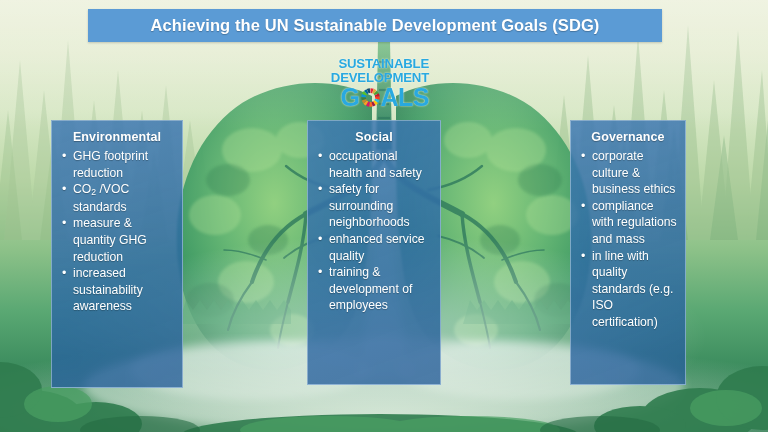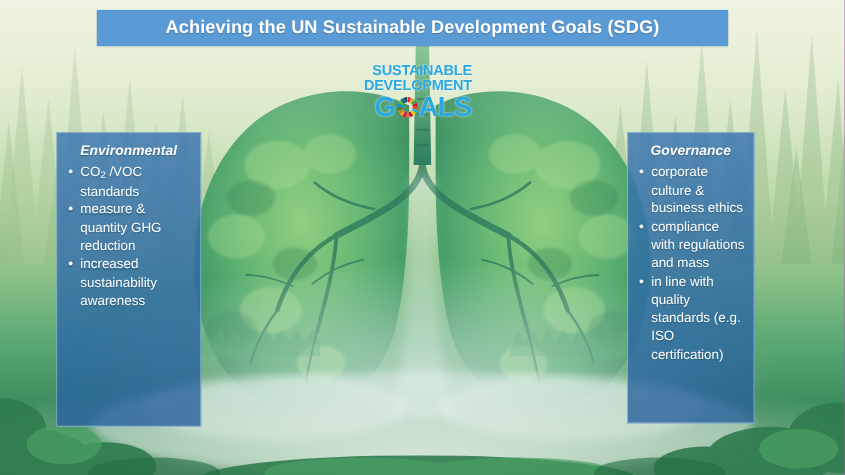--- a/index.html
+++ b/index.html
@@ -118,21 +118,20 @@
     backdrop-filter: blur(1px);
   }
   .panel-title {
     text-align: center;
     font-size: 12.5px;
     font-weight: bold;
     color: #ffffff;
     margin-bottom: 4px;
     letter-spacing: .1px;
     text-shadow: 0 1px 1px rgba(0,0,0,.3);
-    font-style: italic;
   }
   .panel ul { list-style: none; }
   .panel li {
     position: relative;
     padding-left: 13px;
     font-size: 12.2px;
     line-height: 16.6px;
     color: #ffffff;
     margin-bottom: 0px;
     text-shadow: 0 1px 1px rgba(0,0,0,.28);
@@ -347,26 +346,36 @@
           </g>
         </g>
       </svg>
       <span class="g-txt">ALS</span>
     </div>
   </div>
 
   <div class="panel" id="panel-env">
     <div class="panel-title">Environmental</div>
     <ul>
+      <li>GHG footprint reduction</li>
       <li><span>CO</span><sub>2</sub><span> /VOC standards</span></li>
       <li>measure &amp; quantity GHG reduction</li>
       <li>increased sustainability awareness</li>
     </ul>
   </div>
 
+  <div class="panel" id="panel-soc">
+    <div class="panel-title">Social</div>
+    <ul>
+      <li>occupational health and safety</li>
+      <li>safety for surrounding neighborhoods</li>
+      <li>enhanced service quality</li>
+      <li>training &amp; development of employees</li>
+    </ul>
+  </div>
 
   <div class="panel" id="panel-gov">
     <div class="panel-title">Governance</div>
     <ul>
       <li>corporate culture &amp; business ethics</li>
       <li>compliance with regulations and mass</li>
       <li>in line with quality standards (e.g. ISO certification)</li>
     </ul>
   </div>
 

